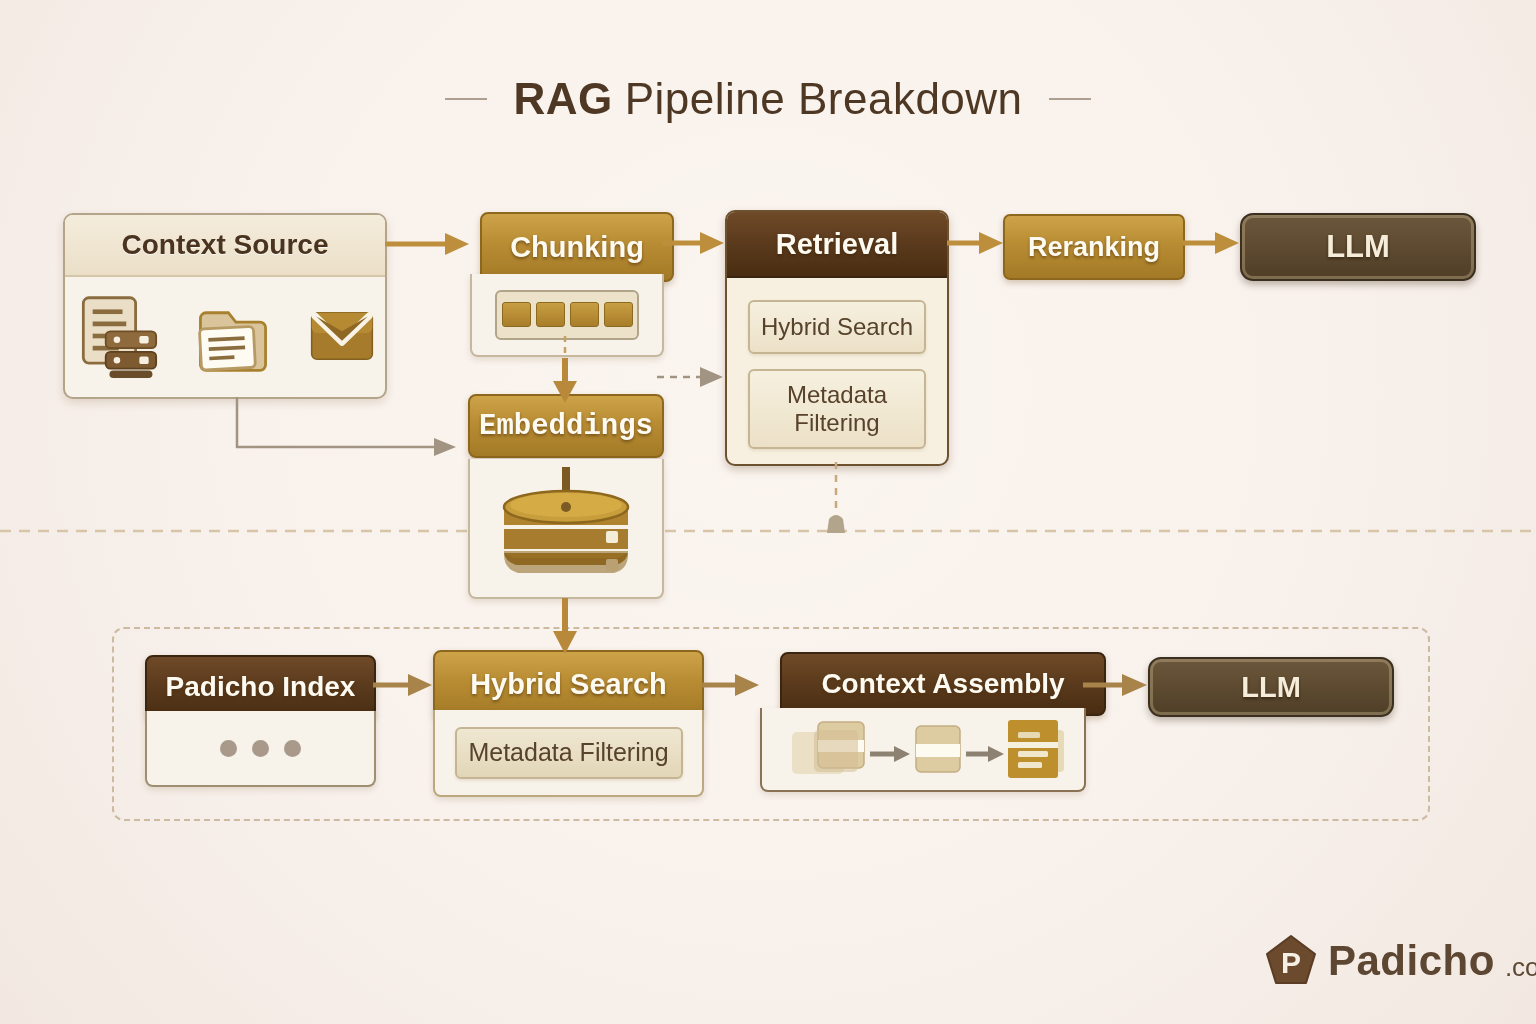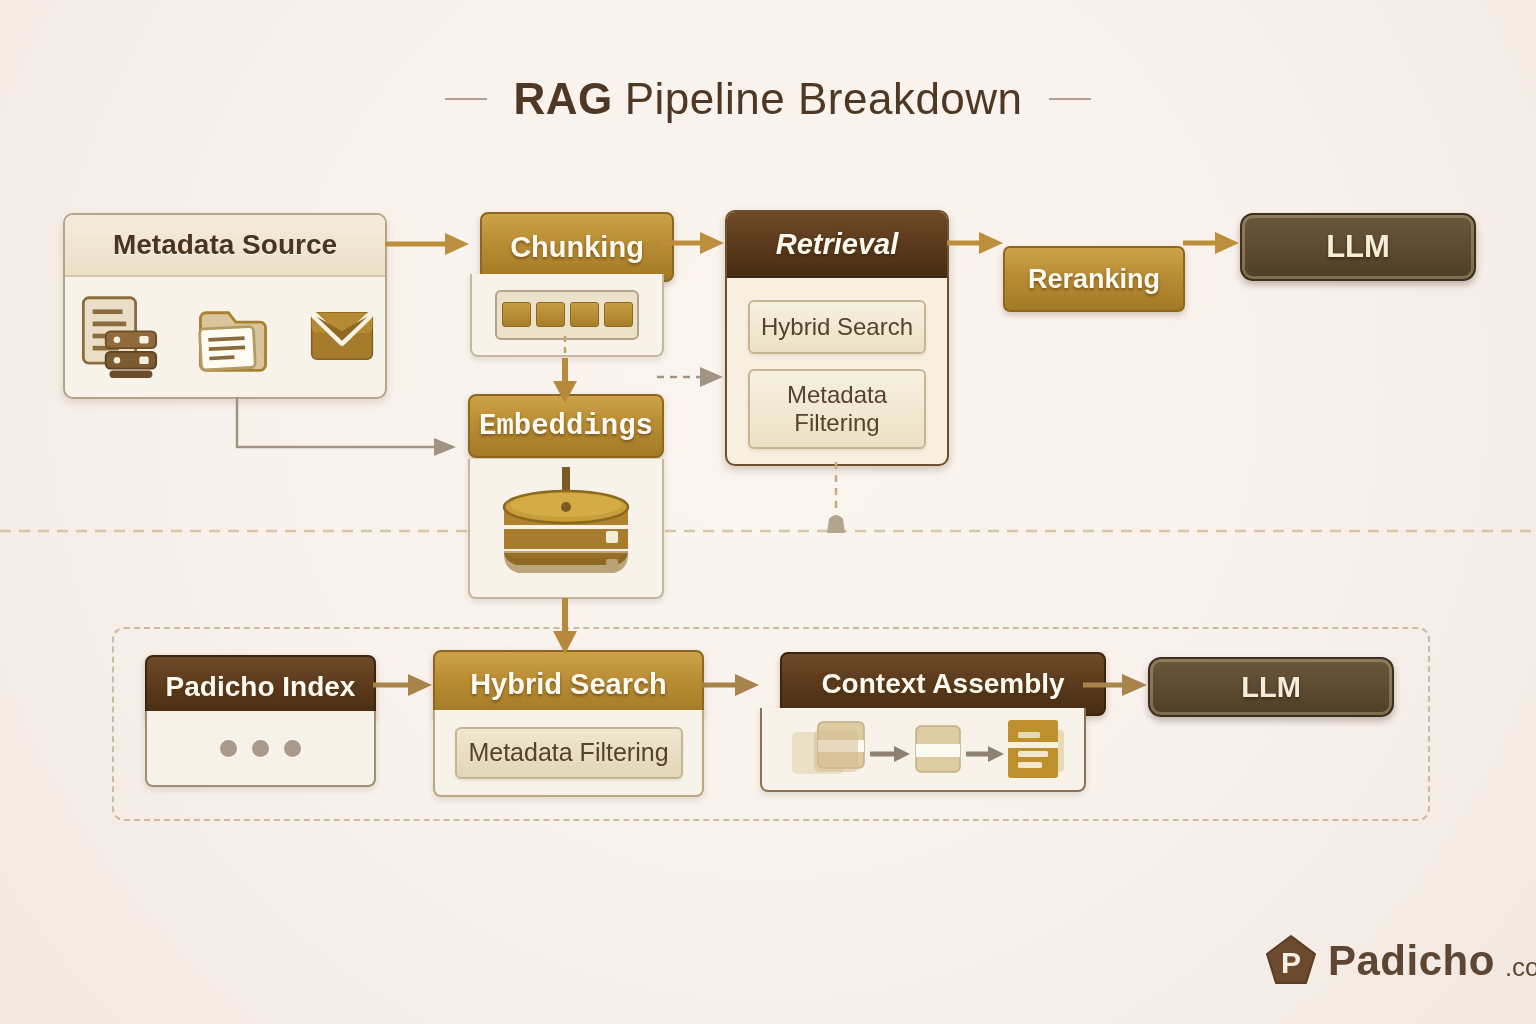--- a/index.html
+++ b/index.html
@@ -85,25 +85,25 @@
     border-radius:6px;display:flex;align-items:center;justify-content:center;gap:5px;}
   .chunk-sq{width:27px;height:23px;border-radius:3px;border:1px solid #8d691f;
     background:linear-gradient(#c89e43,#a87d29);}
 
   .retrieval{left:725px;top:210px;width:220px;height:252px;
     background:#f7f0e0;border:2px solid #6e5230;border-radius:10px;
     box-shadow:0 4px 8px rgba(90,60,25,.25);}
   .retrieval .r-hdr{height:64px;display:flex;align-items:center;justify-content:center;
     background:linear-gradient(#6f4a28 0%, #5a3a1c 50%, #492d12 100%);
     border-bottom:2px solid #3a2510;border-radius:8px 8px 0 0;
-    font-weight:700;font-size:29px;color:#fdfaf1;text-shadow:0 2px 3px rgba(60,35,8,.6);font-style:italic;}
+    font-weight:700;font-size:29px;color:#fdfaf1;text-shadow:0 2px 3px rgba(60,35,8,.6);}
   .retrieval .r-sub1{margin:22px 21px 0 21px;height:50px;font-size:24px;}
   .retrieval .r-sub2{margin:15px 21px 0 21px;height:76px;font-size:24px;line-height:1.15;padding:0 26px;}
 
-  .reranking{left:1003px;top:214px;width:178px;height:62px;font-size:27px;border-radius:7px;margin-top:32px;}
+  .reranking{left:1003px;top:214px;width:178px;height:62px;font-size:27px;border-radius:7px;}
   .llm-top{left:1240px;top:213px;width:232px;height:64px;font-size:31px;}
 
   .embed-hdr{left:468px;top:394px;width:192px;height:60px;font-size:29px;font-family:Liberation Mono, monospace;}
   .embed-body{left:468px;top:459px;width:192px;height:138px;}
 
   .bottom-frame{
     left:112px;top:627px;width:1314px;height:190px;
     border:2px dashed #ccbaa1;border-radius:12px;z-index:1;position:absolute;}
 
   .vi-hdr{left:145px;top:655px;width:227px;height:60px;font-size:28px;}
@@ -138,21 +138,21 @@
     <div class="title-line"></div>
   </div>
 
   <svg class="layer divider-layer" width="1536" height="1024">
     <line x1="0" y1="531" x2="1536" y2="531" stroke="#d8c5a8" stroke-width="2.5" stroke-dasharray="11 8"></line>
   </svg>
 
   <div class="bottom-frame"></div>
 
   <div class="node doc-source">
-    <div class="ds-hdr">Metadata Source</div>
+    <div class="ds-hdr">Context Source</div>
     <div class="ds-body">
       <svg width="86" height="84" viewBox="0 0 90 90">
         <rect x="10" y="4" width="56" height="70" rx="6" fill="#eadfc6" stroke="#8a6c3f" stroke-width="3"></rect>
         <line x1="20" y1="19" x2="52" y2="19" stroke="#8a6c3f" stroke-width="5"></line>
         <line x1="20" y1="32" x2="56" y2="32" stroke="#8a6c3f" stroke-width="5"></line>
         <line x1="20" y1="45" x2="52" y2="45" stroke="#8a6c3f" stroke-width="5"></line>
         <line x1="20" y1="58" x2="48" y2="58" stroke="#8a6c3f" stroke-width="5"></line>
         <rect x="34" y="40" width="54" height="18" rx="5" fill="#8f6a3c" stroke="#6d4e26" stroke-width="2"></rect>
         <circle cx="46" cy="49" r="3.5" fill="#f6efe2"></circle>
         <rect x="70" y="45" width="10" height="8" rx="2" fill="#f6efe2"></rect>

